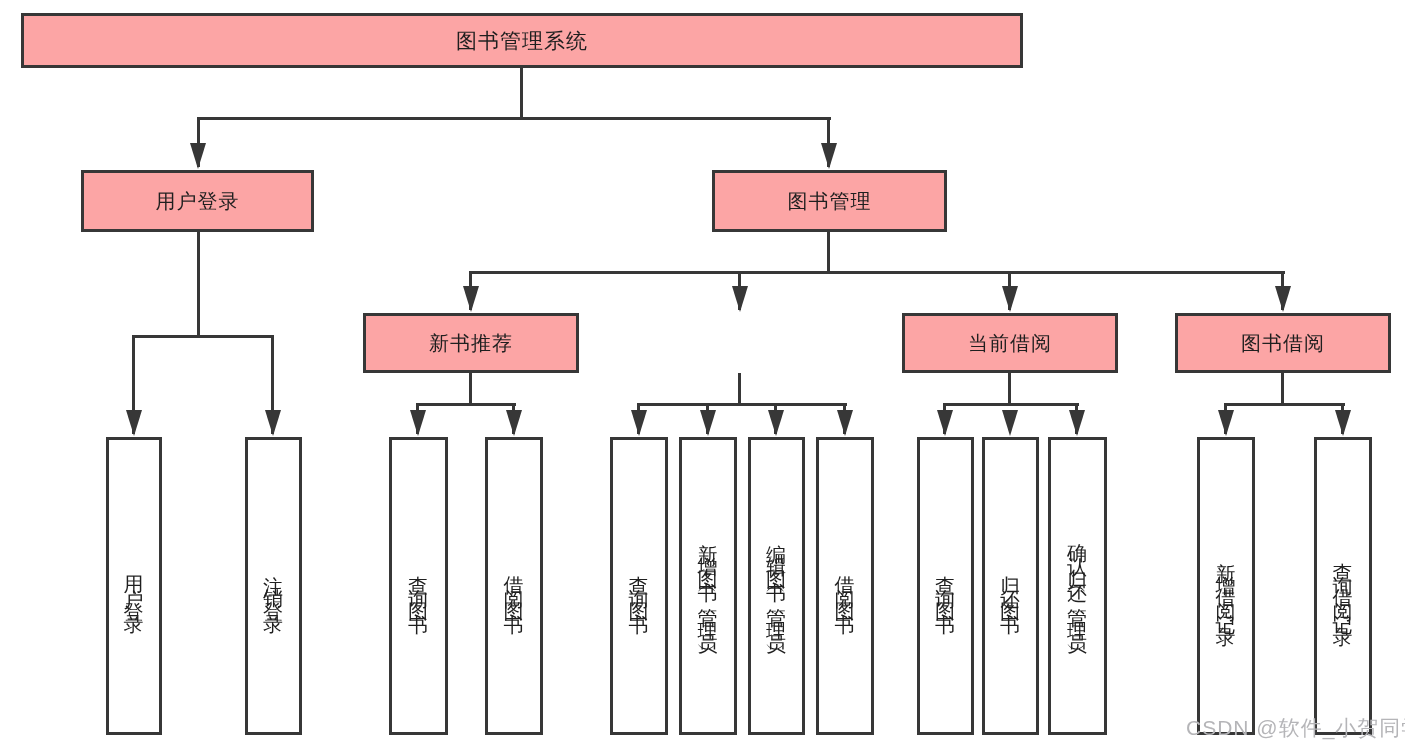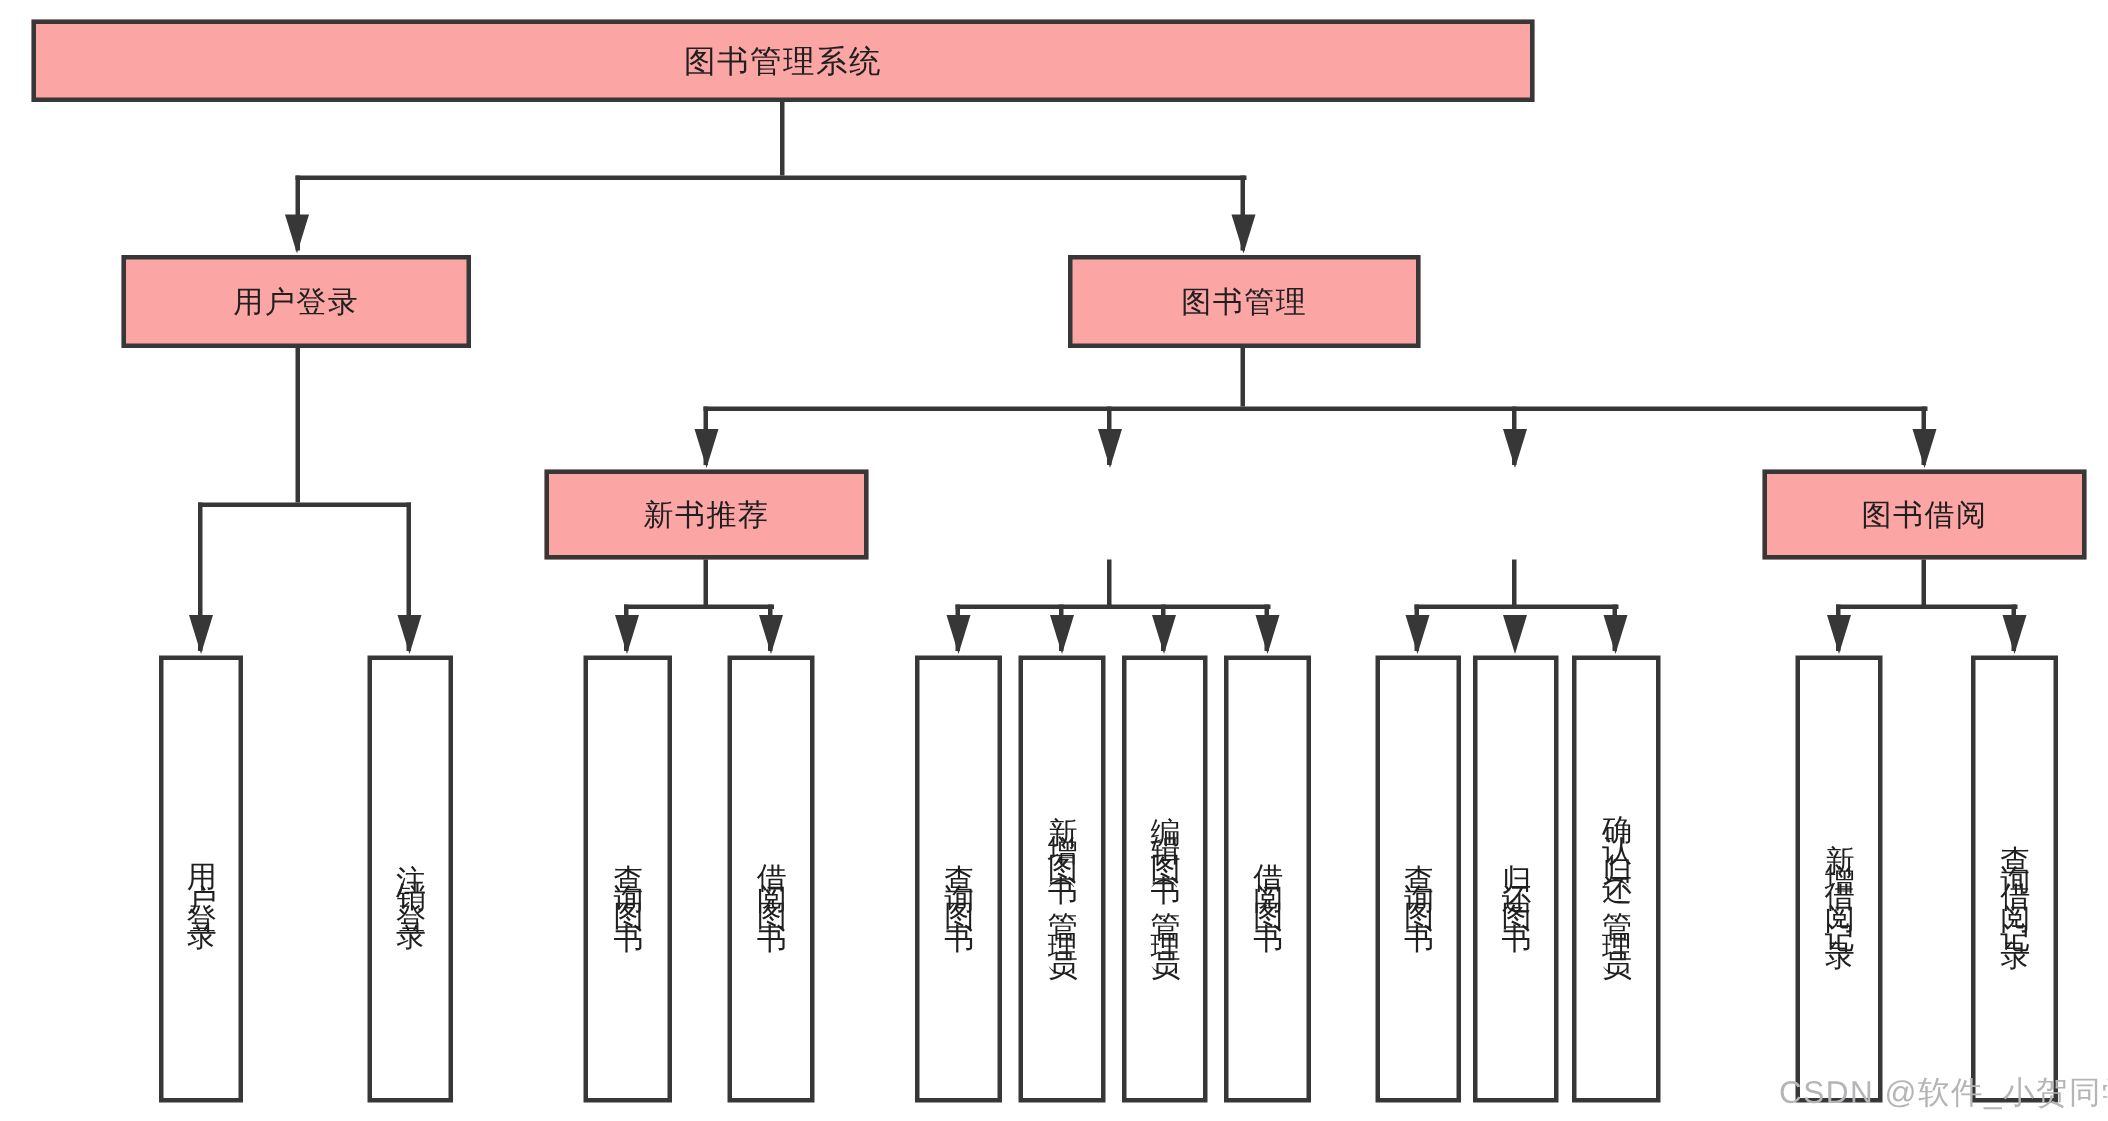--- a/index.html
+++ b/index.html
@@ -72,20 +72,23 @@
   <div class="vline" style="left:738px;top:271px;height:39px;"></div>
   <div class="vline" style="left:1008px;top:271px;height:39px;"></div>
   <div class="vline" style="left:1281px;top:271px;height:39px;"></div>
   <div class="arrow" style="left:463px;top:286px;"></div>
   <div class="arrow" style="left:732px;top:286px;"></div>
   <div class="arrow" style="left:1002px;top:286px;"></div>
   <div class="arrow" style="left:1275px;top:286px;"></div>
 
   <div class="box" style="left:363px;top:313px;width:216px;height:60px;">
     <span class="lbl">新书推荐</span>
+  </div>
+  <div class="box" style="left:902px;top:313px;width:216px;height:60px;">
+    <span class="lbl">当前借阅</span>
   </div>
   <div class="box" style="left:1175px;top:313px;width:216px;height:60px;">
     <span class="lbl">图书借阅</span>
   </div>
 
   <div class="vline" style="left:469px;top:373px;height:33px;"></div>
   <div class="hline" style="left:416px;top:403px;width:100px;"></div>
   <div class="vline" style="left:416px;top:403px;height:31px;"></div>
   <div class="vline" style="left:512px;top:403px;height:31px;"></div>
   <div class="arrow" style="left:410px;top:410px;"></div>

